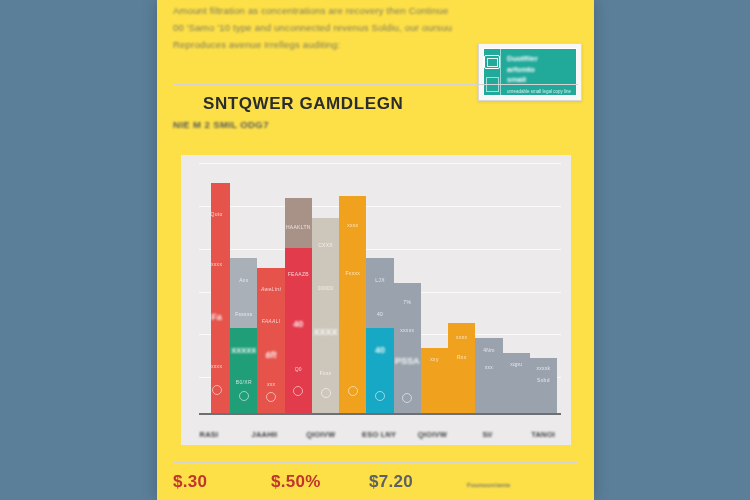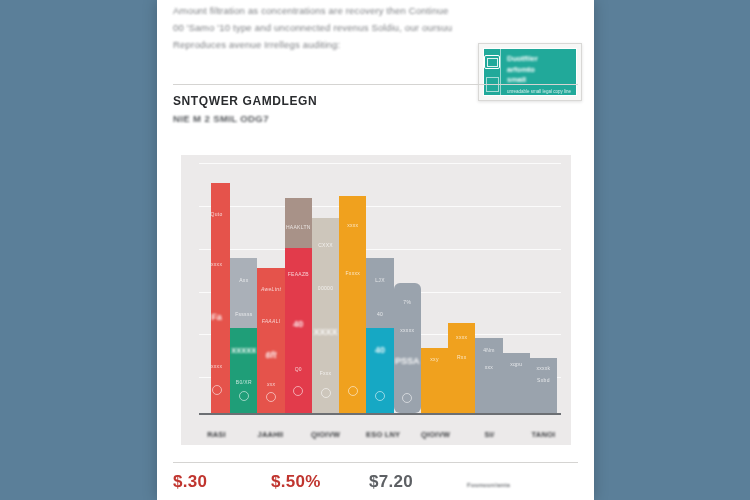--- a/index.html
+++ b/index.html
@@ -8,21 +8,21 @@
     overflow: hidden;
     background: #5b7f99;
     font-family: "Liberation Sans", sans-serif;
   }
   #stage { position: relative; width: 750px; height: 500px; }
 
   
   .doc {
     position: absolute;
     left: 157px; top: 0; width: 437px; height: 500px;
-    background: #ffffff;
+    background: #fde047;
     box-shadow: 0 0 14px rgba(0,0,0,.22);
     overflow: hidden;
   }
 
   
   .intro {
     position: absolute; left: 16px; top: 6px; width: 300px;
   }
   .intro .ln {
     height: 9px; margin-bottom: 8px;
@@ -82,23 +82,24 @@
 
   
   .hd-rule {
     position: absolute; left: 16px; top: 84px; width: 405px;
     height: 1px; background: #d5d4d2;
   }
   .heading {
     position: absolute; left: 16px; top: 94px; width: 330px;
   }
   .heading h1 {
-    font-size: 12px; font-weight: 800; color: #2a2c2f;
+    font-size: 17px; font-weight: 800; color: #2a2c2f;
     letter-spacing: .6px; white-space: nowrap;
     filter: blur(.75px);
+    margin-left: 30px;
   }
   .heading .sub {
     margin-top: 5px;
     font-size: 9.5px; font-weight: 700; color: #55585c;
     letter-spacing: .4px; white-space: nowrap;
     filter: blur(.8px);
   }
 
   
   .chart-card {
@@ -148,21 +149,21 @@
     font-size: 5px; color: rgba(255,255,255,.75);
     white-space: nowrap; filter: blur(.7px); letter-spacing: .3px;
   }
   .bignum {
     position: absolute; left: 50%; transform: translateX(-50%);
     font-size: 9px; font-weight: 800; color: rgba(255,255,255,.92);
     filter: blur(.8px);
   }
 
   .xlabels {
-    position: absolute; left: 18px; right: 10px; bottom: 6px;
+    position: absolute; left: 10px; right: 10px; bottom: 6px;
     display: flex; justify-content: center;
     padding: 0 4px;
   }
   .xlab {
     width: 28px; text-align: center;
     font-size: 7.5px; font-weight: 800; color: #3a3c3f;
     white-space: nowrap; filter: blur(.8px); letter-spacing: .2px;
   }
 
   
@@ -293,21 +294,21 @@
               <div class="bar" style="height: 62%;">
                 <div class="seg" style="background: rgb(154, 163, 173); flex: 28 0 0px;"></div>
                 <div class="seg" style="background: rgb(22, 168, 196); flex: 34 0 0px;"></div>
                 <div class="innertext" style="top: 12%;">LJX</div>
                 <div class="innertext" style="top: 34%;">40</div>
                 <div class="bignum" style="top: 56%;">40</div>
                 <div class="glyph" style="width: 10px; height: 10px; bottom: 8%;"></div>
               </div>
             </div>
             <div class="bar-col">
-              <div class="bar" style="height: 52%; border-radius: 6px;">
+              <div class="bar" style="height: 52%;">
                 <div class="seg" style="background: rgb(154, 163, 173); flex: 52 0 0px;"></div>
                 <div class="innertext" style="top: 12%;">7%</div>
                 <div class="innertext" style="top: 34%;">xxxxx</div>
                 <div class="bignum" style="top: 56%;">PSSA</div>
                 <div class="glyph" style="width: 10px; height: 10px; bottom: 8%;"></div>
               </div>
             </div>
             <div class="bar-col">
               <div class="bar" style="height: 26%;">
                 <div class="seg" style="background: rgb(240, 161, 30); flex: 26 0 0px;"></div>

